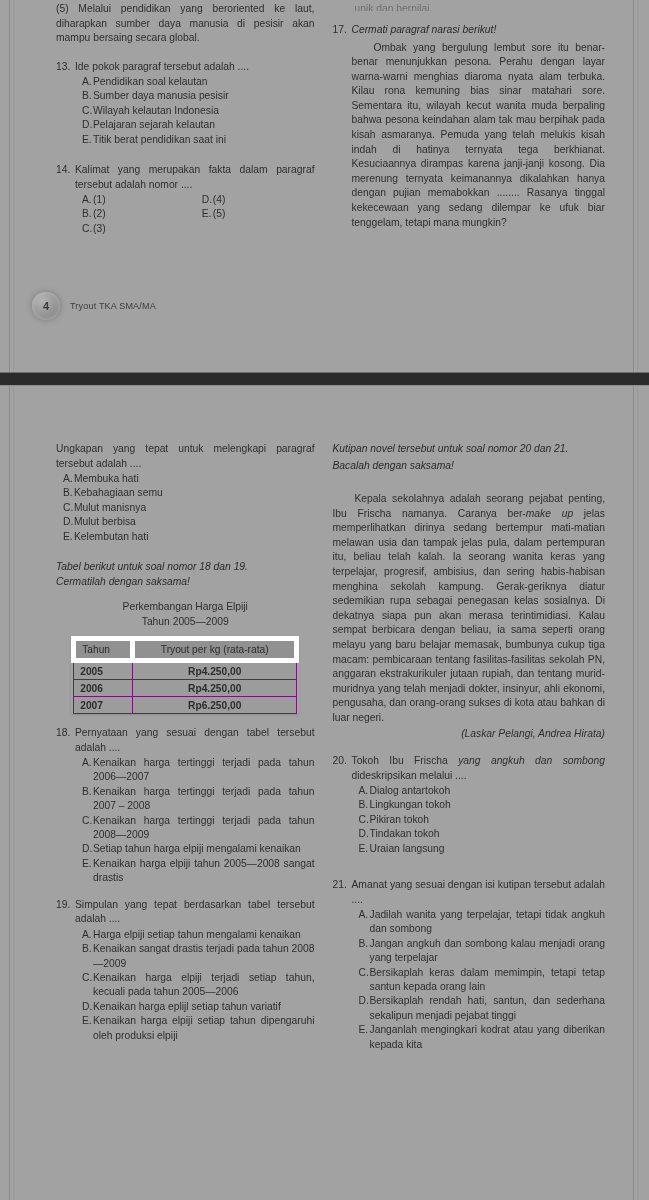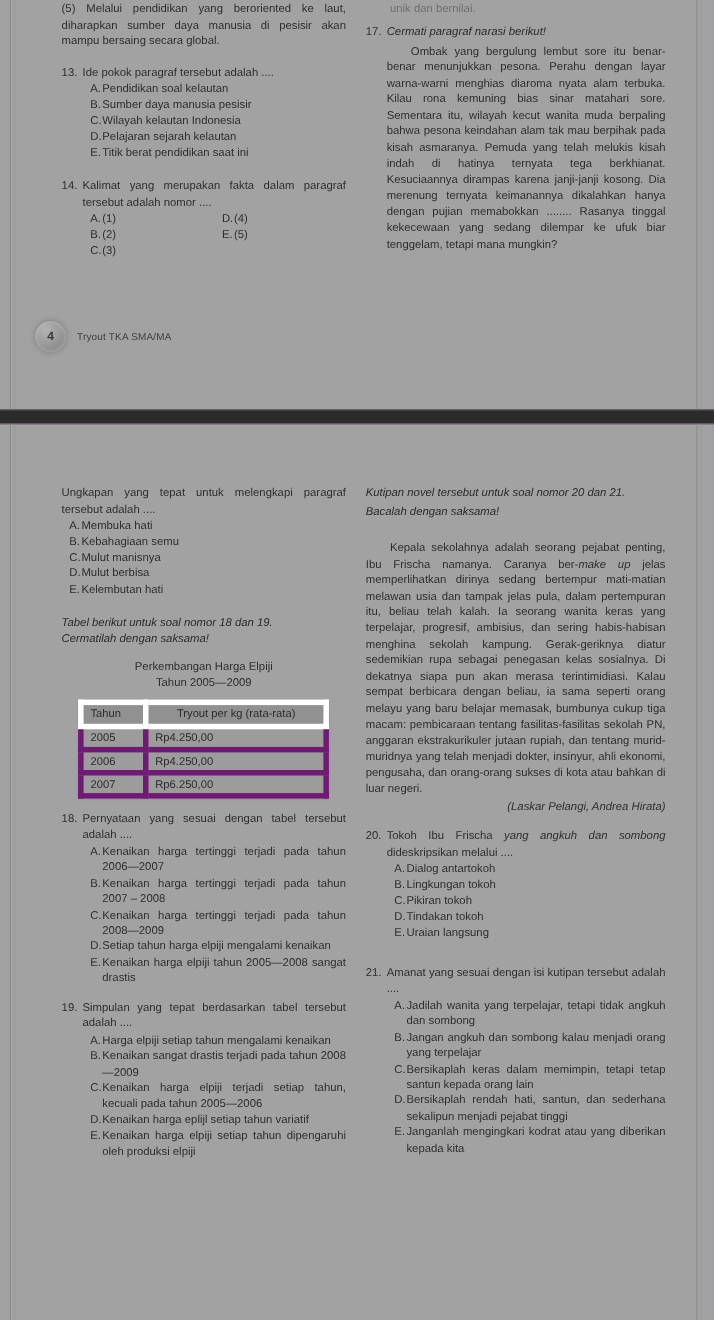--- a/index.html
+++ b/index.html
@@ -7,21 +7,21 @@
     width: 649px;
     height: 1200px;
     background: #9e9e9e;
     font-family: "Liberation Sans", sans-serif;
     overflow: hidden;
   }
   #viewport {
     position: relative;
     width: 649px;
     height: 1200px;
-    background: #a21caf;
+    background: #5eead4;
     overflow: hidden;
   }
 
   
   .page {
     position: absolute;
     left: 0;
     width: 649px;
     background: #a2a2a2;
     overflow: hidden;
@@ -155,23 +155,24 @@
     background: #919191;
     font-weight: normal;
     padding: 3px 6px;
     border: 5px solid #ffffff;
     text-align: left;
   }
   table.data th.c2 { text-align: center; }
   table.data td {
     background: #9c9c9c;
     padding: 2.5px 6px;
-    border: 5px solid #701a75;
-  }
-  table.data td.c2 { }
+    border: 1px solid #701a75;
+    font-weight: bold;
+  }
+  table.data td.c2 { text-align: center; }
 
   
   .footer {
     position: absolute;
     left: 32px;
     bottom: 52px;
     display: flex;
     align-items: center;
     gap: 10px;
   }

